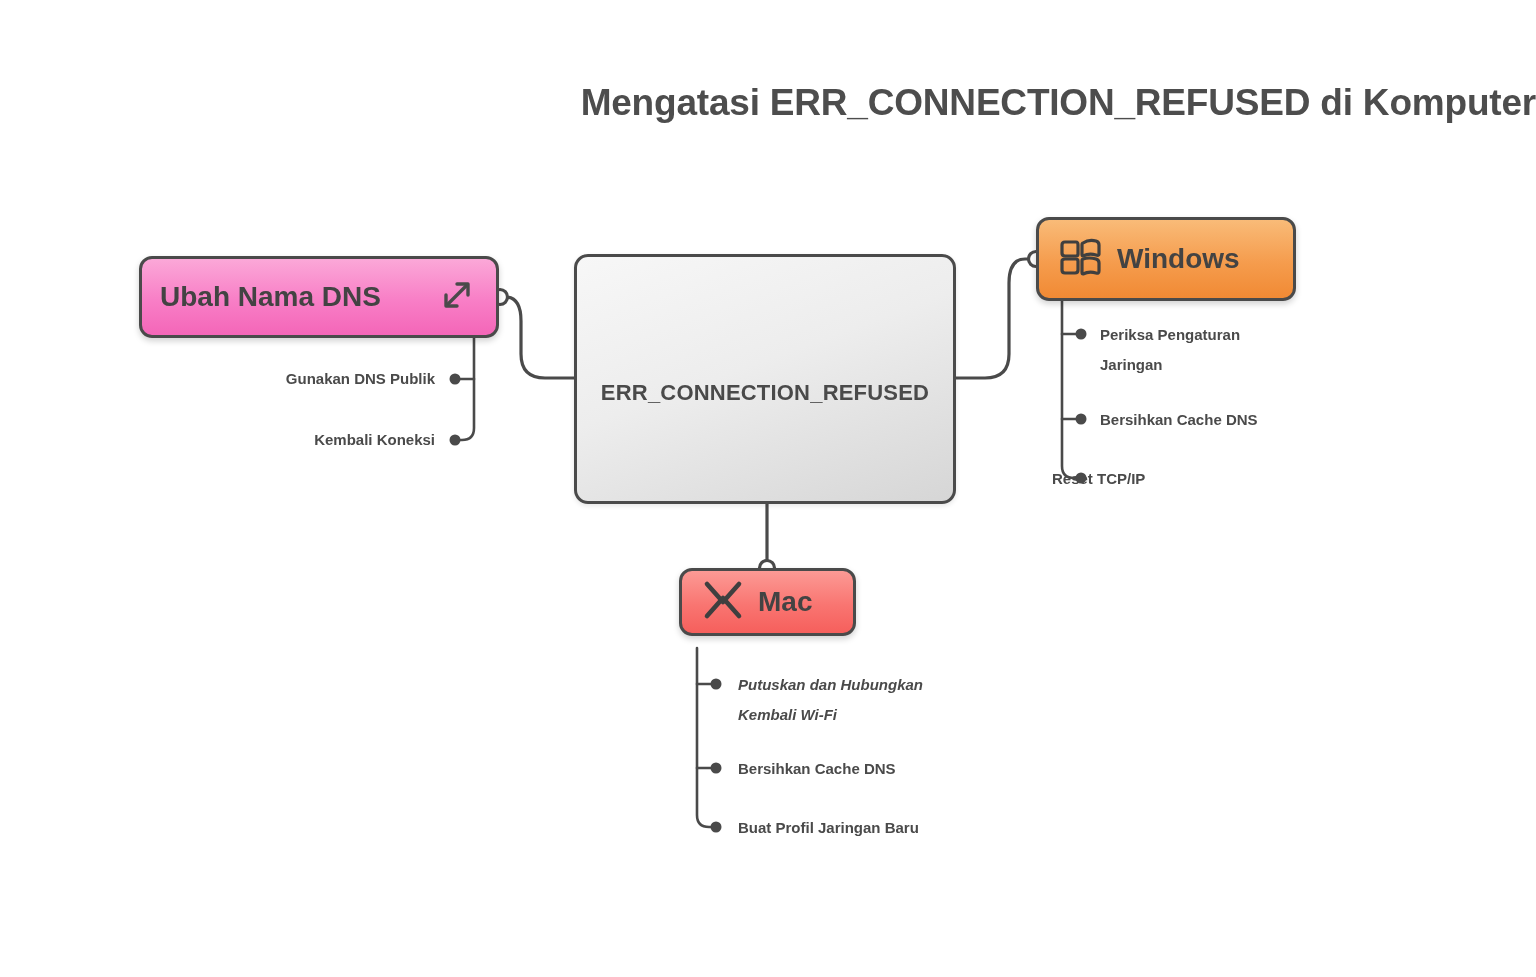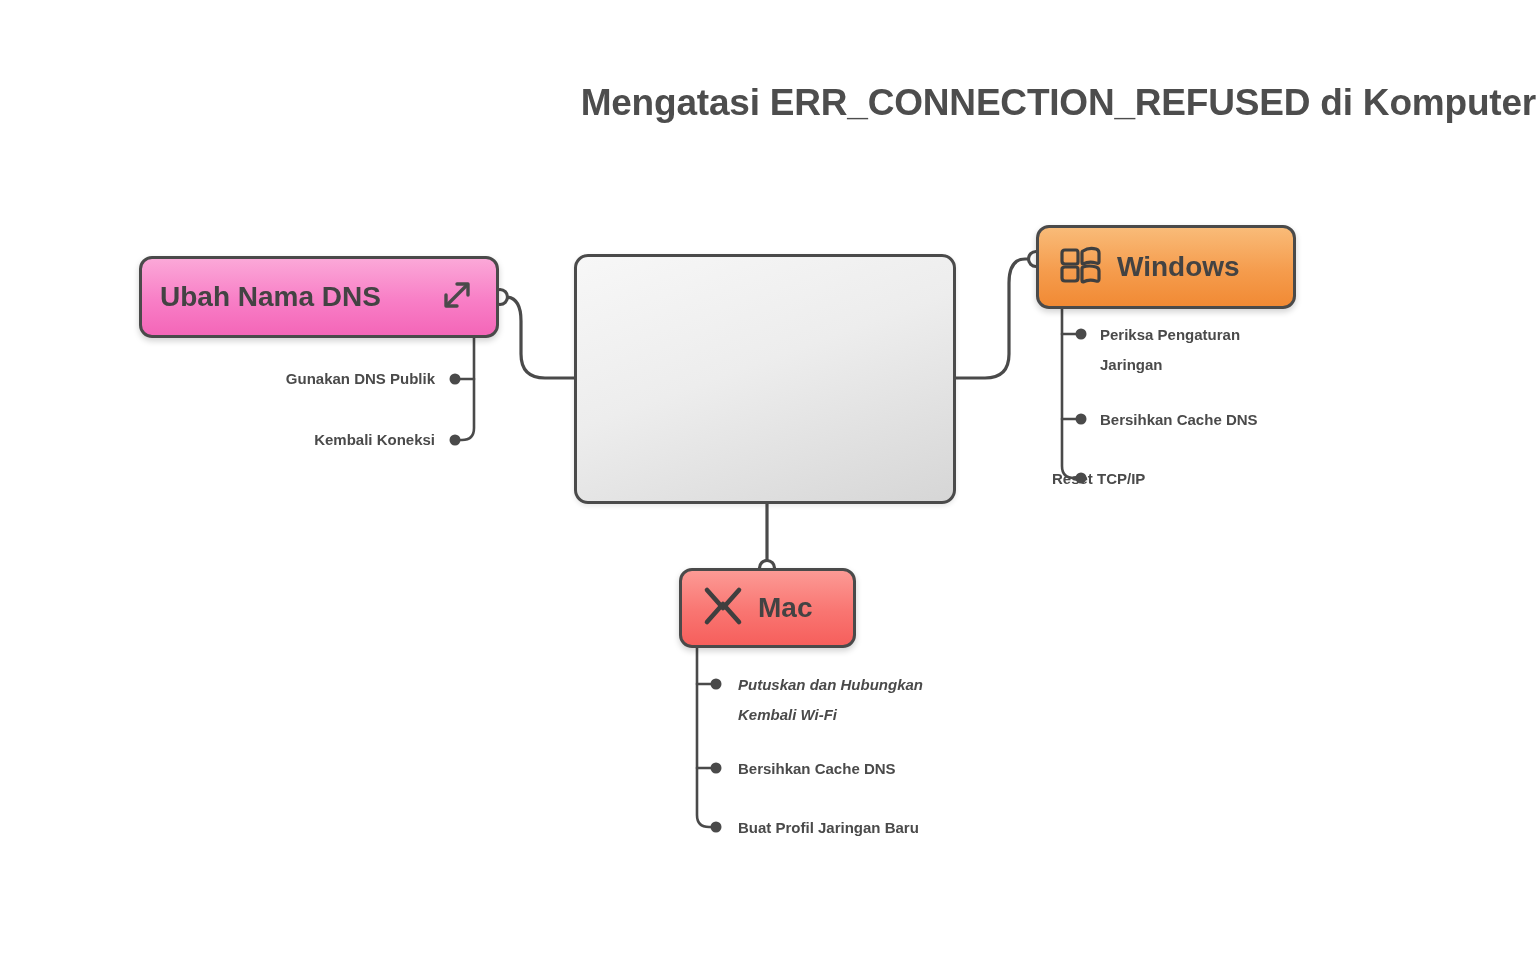--- a/index.html
+++ b/index.html
@@ -114,27 +114,26 @@
     justify-content: space-between;
     gap: 30px;
   }
   #windows-node {
     left: 1036px;
     top: 217px;
     width: 260px;
     height: 84px;
     background: linear-gradient(180deg, #f9bb78 0%, #f59c4d 55%, #f18a34 100%);
     justify-content: flex-start;
-    margin-top: 8px;
   }
   #mac-node {
     left: 679px;
     top: 568px;
     width: 177px;
-    height: 80px;
+    height: 68px;
     background: linear-gradient(180deg, #fc9a95 0%, #f97571 55%, #f65f5c 100%);
     justify-content: flex-start;
   }
 
   
   .subitem {
     position: absolute;
     font-size: 15px;
     font-weight: bold;
     color: #4a4a4a;
@@ -175,20 +174,21 @@
 
   <path class="conn-path-thin" d="M 697 648 L 697 815 Q 697 827 709 827 L 714 827"></path>
   <path class="conn-path-thin" d="M 697 684 L 714 684"></path>
   <path class="conn-path-thin" d="M 697 768 L 714 768"></path>
   <circle class="anchor-dot" cx="716" cy="684" r="5.5"></circle>
   <circle class="anchor-dot" cx="716" cy="768" r="5.5"></circle>
   <circle class="anchor-dot" cx="716" cy="827" r="5.5"></circle>
 </svg>
 
 <div class="node" id="center-node">
+  <span class="center-label">ERR_CONNECTION_REFUSED</span>
 </div>
 
 <div class="node branch-node" id="dns-node">
   <span class="branch-label">Ubah Nama DNS</span>
   <span>
     <svg width="42" height="42" viewBox="0 0 42 42">
       <path d="M 11 31 L 31 11" fill="none" stroke="#4a4a4a" stroke-width="3.4" stroke-linecap="round"></path>
       <path d="M 21 10 L 32 10 L 32 21" fill="none" stroke="#4a4a4a" stroke-width="3.4" stroke-linecap="round" stroke-linejoin="round"></path>
       <path d="M 21 32 L 10 32 L 10 21" fill="none" stroke="#4a4a4a" stroke-width="3.4" stroke-linecap="round" stroke-linejoin="round"></path>
     </svg>

